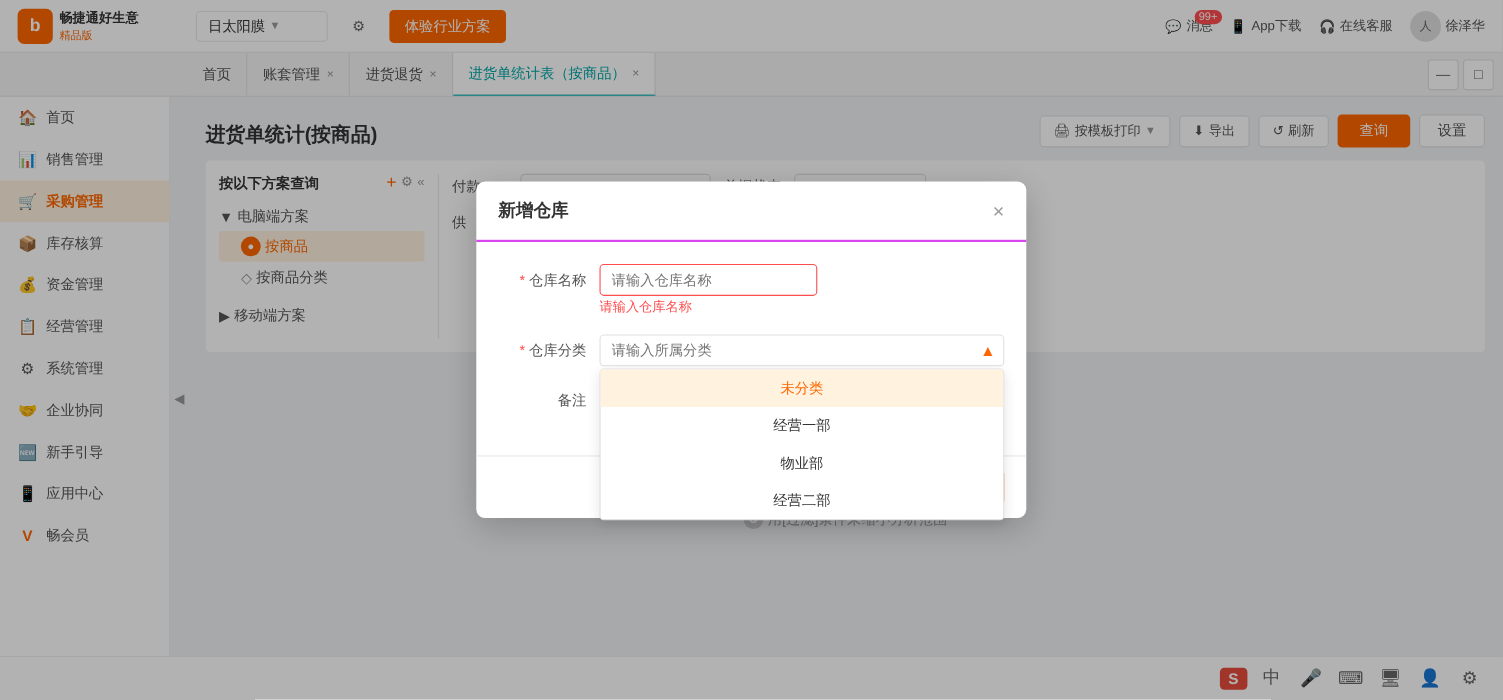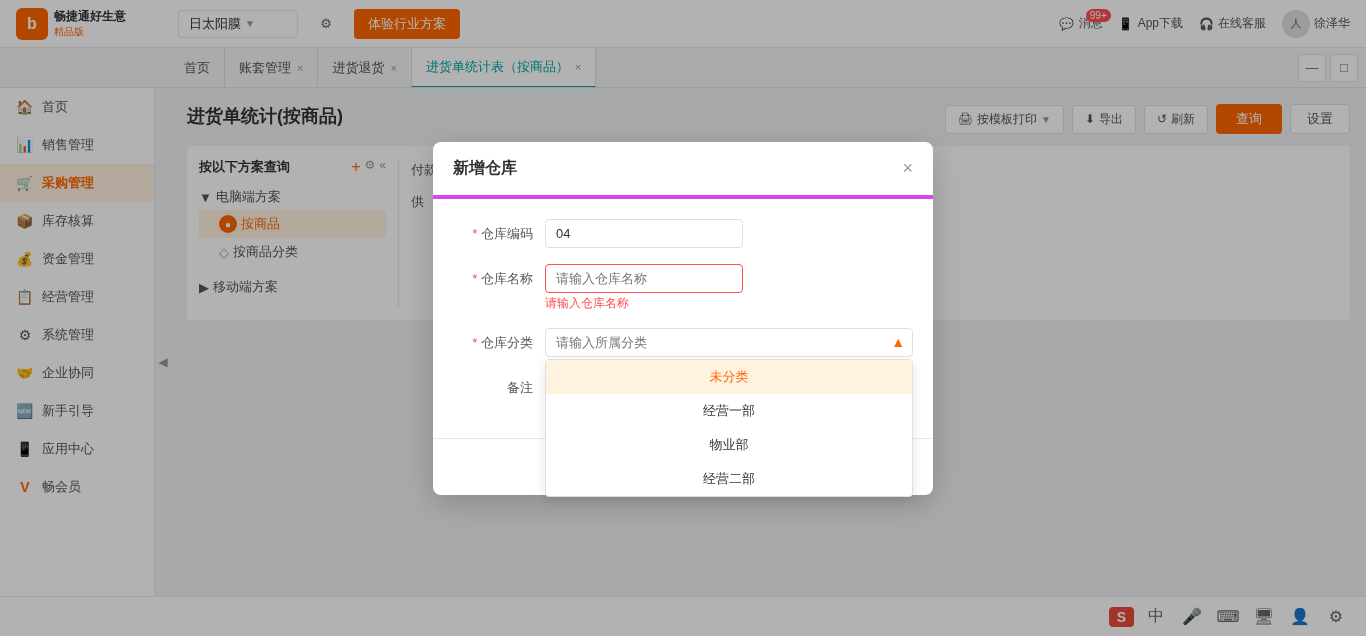--- a/index.html
+++ b/index.html
@@ -29,21 +29,21 @@
     .sidebar { width: 155px; background: #fff; border-right: 1px solid #e8e8e8; display: flex; flex-direction: column; overflow-y: auto; flex-shrink: 0; }
     .sidebar-item { display: flex; align-items: center; gap: 8px; padding: 10px 16px; cursor: pointer; color: #555; font-size: 13px; }
     .sidebar-item.active { background: #fff3e0; color: #ff6600; font-weight: bold; }
     .sidebar-icon { width: 18px; height: 18px; display: flex; align-items: center; justify-content: center; font-size: 14px; }
     .sidebar-bottom { margin-top: auto; border-top: 1px solid #e8e8e8; }
     .sidebar-toggle { width: 16px; background: #f0f2f5; display: flex; align-items: center; justify-content: center; cursor: pointer; color: #999; font-size: 12px; }
 
     
     .content { flex: 1; background: #f0f2f5; overflow: auto; position: relative; }
     .content-inner { padding: 16px; }
-    .page-header { display: flex; align-items: flex-start; justify-content: space-between; margin-bottom: 12px; }
+    .page-header { display: flex; align-items: flex-end; justify-content: space-between; margin-bottom: 12px; }
     .page-title { font-size: 18px; font-weight: bold; color: #333; }
     .page-actions { display: flex; align-items: center; gap: 8px; }
     .action-btn { display: flex; align-items: center; gap: 4px; padding: 5px 12px; border: 1px solid #e0e0e0; border-radius: 4px; background: #fff; cursor: pointer; font-size: 12px; color: #555; }
     .query-btn { background: #ff6600; color: #fff; border: none; padding: 6px 20px; border-radius: 4px; cursor: pointer; font-size: 13px; }
     .set-btn { background: #fff; color: #555; border: 1px solid #e0e0e0; padding: 5px 16px; border-radius: 4px; cursor: pointer; font-size: 13px; }
 
     
     .filter-panel { background: #fff; border-radius: 4px; padding: 12px; margin-bottom: 12px; display: flex; gap: 12px; }
     .filter-left { width: 200px; border-right: 1px solid #e8e8e8; padding-right: 12px; }
     .filter-title { font-size: 12px; color: #999; margin-bottom: 8px; display: flex; align-items: flex-end; justify-content: space-between; }
@@ -57,21 +57,21 @@
     .filter-row { display: flex; align-items: center; gap: 12px; margin-bottom: 8px; }
     .filter-label { font-size: 13px; color: #555; white-space: nowrap; min-width: 50px; }
     .filter-input { border: 1px solid #e0e0e0; border-radius: 4px; padding: 4px 8px; font-size: 12px; color: #333; min-width: 120px; }
     .filter-select { border: 1px solid #e0e0e0; border-radius: 4px; padding: 4px 8px; font-size: 12px; color: #333; min-width: 120px; appearance: none; background: #fff; }
 
     
     .overlay { position: fixed; top: 0; left: 0; width: 100%; height: 100%; background: rgba(0,0,0,0.3); z-index: 100; display: flex; align-items: center; justify-content: center; }
 
     
     .modal { background: #fff; border-radius: 8px; width: 500px; box-shadow: 0 8px 32px rgba(0,0,0,0.2); position: relative; overflow: visible; }
-    .modal-header { display: flex; align-items: center; justify-content: space-between; padding: 16px 20px; border-bottom: 4px solid #d946ef; }
+    .modal-header { display: flex; align-items: center; justify-content: space-between; padding: 16px 20px; border-bottom: 2px solid #d946ef; }
     .modal-title { font-size: 16px; font-weight: bold; color: #333; }
     .modal-close { color: #999; cursor: pointer; font-size: 18px; line-height: 1; }
     .modal-body { padding: 20px; }
     .form-row { display: flex; align-items: flex-start; margin-bottom: 16px; gap: 12px; }
     .form-label { min-width: 80px; font-size: 13px; color: #555; padding-top: 6px; text-align: right; }
     .form-control { flex: 1; border: 1px solid #e0e0e0; border-radius: 4px; padding: 6px 10px; font-size: 13px; color: #333; outline: none; }
     .form-control.error { border-color: #ff4d4f; }
     .error-msg { color: #ff4d4f; font-size: 12px; margin-top: 2px; }
     .form-field-wrap { flex: 1; position: relative; }
     .dropdown-wrap { position: relative; }
@@ -304,29 +304,20 @@
 </div>
 
 <div class="overlay">
   <div class="modal">
     <div class="modal-header">
       <span class="modal-title">新增仓库</span>
       <span class="modal-close">×</span>
     </div>
     <div class="modal-body">
 
-      <div class="form-row">
-        <div class="form-label">
-          <span style="color:#ff4d4f;">*</span>
-          <span>仓库编码</span>
-        </div>
-        <div class="form-field-wrap">
-          <input class="form-control" type="text" value="04" style="">
-        </div>
-      </div>
 
       <div class="form-row">
         <div class="form-label">
           <span style="color:#ff4d4f;">*</span>
           <span>仓库名称</span>
         </div>
         <div class="form-field-wrap">
           <input class="form-control error" type="text" placeholder="请输入仓库名称" style="">
           <div class="error-msg">请输入仓库名称</div>
         </div>

